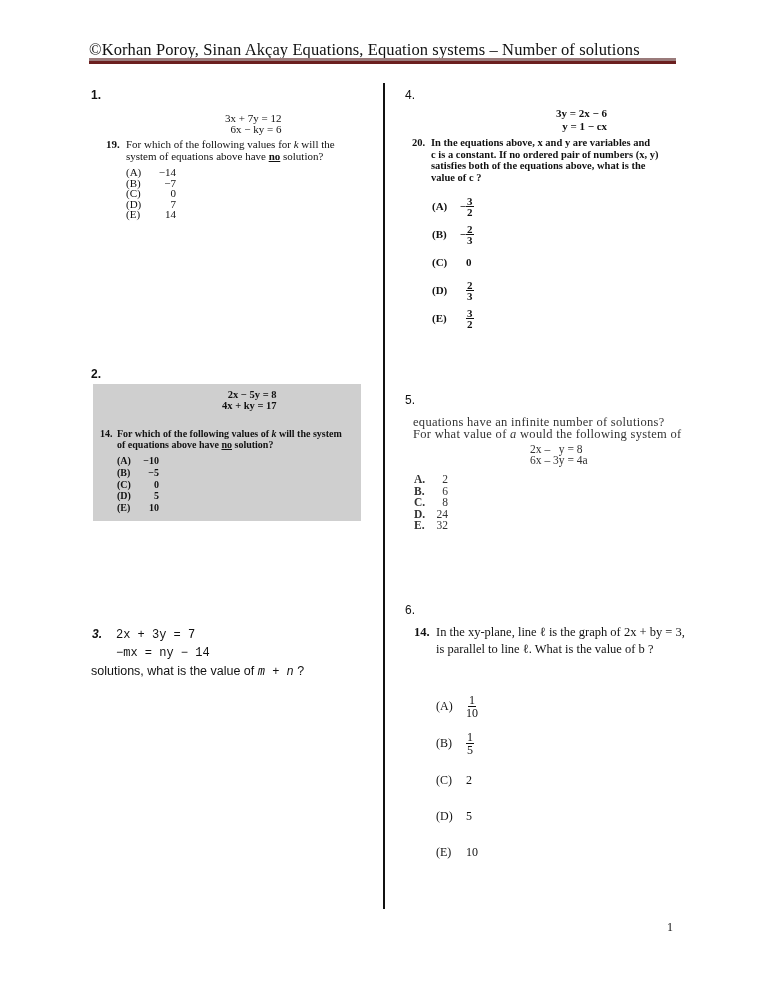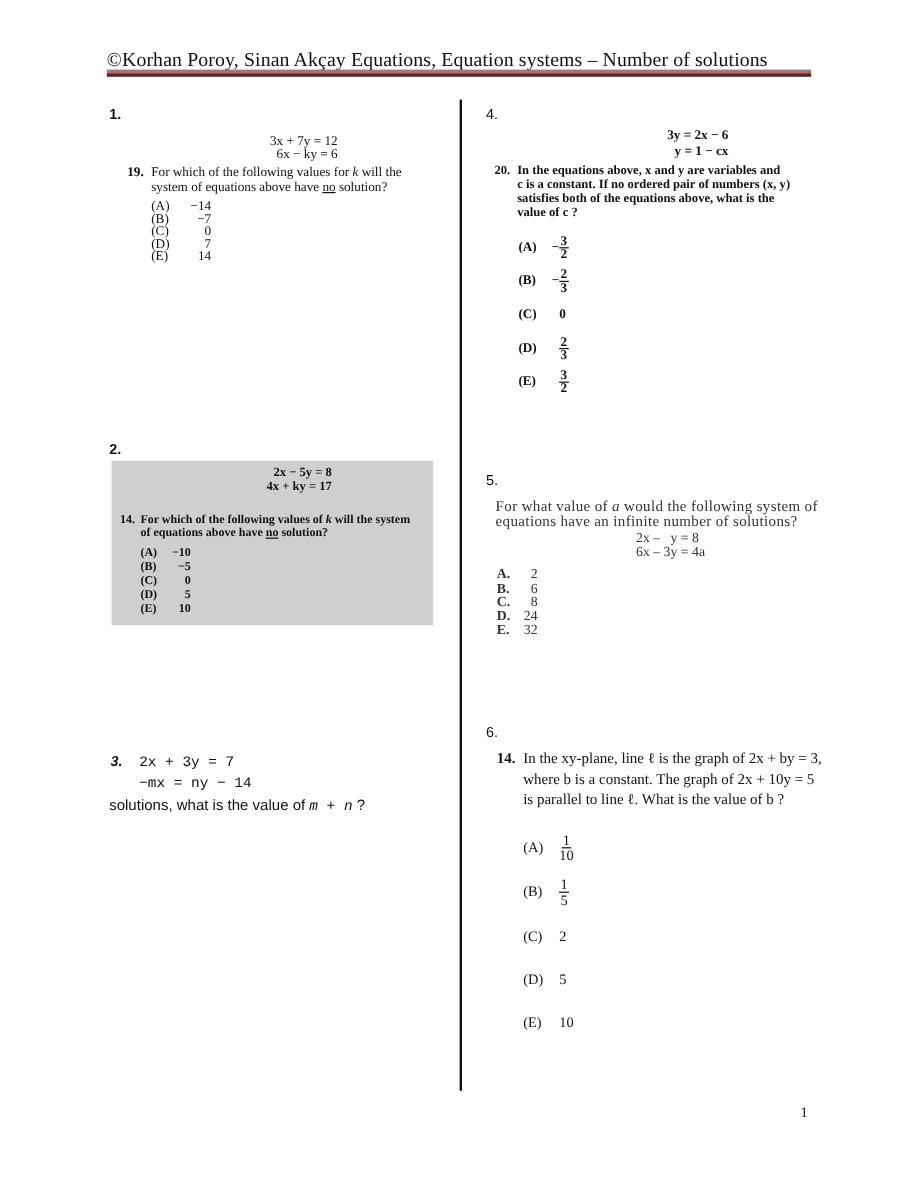--- a/index.html
+++ b/index.html
@@ -12,21 +12,21 @@
   .num { font-family:"Liberation Sans", sans-serif; font-size:12px; }
   .bold { font-weight:bold; }
   .serif { font-family:"Liberation Serif", serif; }
   .sans { font-family:"Liberation Sans", sans-serif; }
   .eq { font-family:"Liberation Serif", serif; font-size:11px; text-align:right; line-height:11px; }
   .stem { font-family:"Liberation Serif", serif; font-size:11px; line-height:12px; }
   .opts { font-family:"Liberation Serif", serif; font-size:11px; line-height:10.5px; }
   .opt { display:flex; }
   .opt .lbl { width:26px; }
   .opt .val { width:24px; text-align:right; }
-  u { text-decoration:underline; }
+  u { text-decoration:underline;font-weight:bold; }
   i { font-style:italic; }
   .gray { left:93px; top:384px; width:268px; height:137px; background:#cfcfcf; }
   .frac { display:inline-flex; flex-direction:column; align-items:center; vertical-align:middle; line-height:10px; font-size:11px; }
   .frac .n { border-bottom:1px solid #111; padding:0 1px; }
   .choice4 { display:flex; align-items:center; height:24px; font-family:"Liberation Serif", serif; font-weight:bold; font-size:11px; }
   .choice4 .lbl { width:26px; }
   .choice6 { display:flex; align-items:center; font-family:"Liberation Serif", serif; font-size:12px; }
   .choice6 .lbl { width:30px; }
   .math { font-family:Liberation Mono, monospace; font-size:12px; }
 </style>
@@ -176,22 +176,22 @@
     <span style="width:8px;text-align:right;"></span>
     <span class="frac">
         <span class="n">3</span>
         <span>2</span>
       </span>
   </div>
 </div>
 
 <div class="abs num" style="left:405px;top:393px;">5.</div>
 <div class="abs serif" style="left:413px;top:416px;width:320px;font-size:12.5px;line-height:12px;letter-spacing:0.3px;color:#333;">
+  <div>equations have an infinite number of solutions?</div>
   <div><span>For what value of </span><i>a</i><span> would the following system of</span></div>
-  <div>equations have an infinite number of solutions?</div>
 </div>
 <div class="abs" style="left:530px;top:444px;">
   <div class="eq" style="font-size:11.5px;text-align:left;white-space:pre;color:#333;">2x –   y = 8</div>
   <div class="eq" style="font-size:11.5px;text-align:left;white-space:pre;color:#333;">6x – 3y = 4a</div>
 </div>
 <div class="abs serif" style="left:414px;top:474px;font-size:11.5px;line-height:11.5px;color:#333;">
   <div class="opt">
       <span style="width:18px;font-weight:bold;">A.</span>
       <span style="width:16px;text-align:right;">2</span>
     </div>
@@ -212,21 +212,20 @@
       <span style="width:16px;text-align:right;">32</span>
     </div>
 </div>
 
 <div class="abs num" style="left:405px;top:603px;">6.</div>
 <div class="abs serif" style="left:414px;top:624px;width:320px;font-size:12.5px;line-height:17px;">
   <div style="display:flex;">
     <span class="bold" style="width:22px;">14.</span>
     <div>
       <div>In the xy-plane, line ℓ is the graph of 2x + by = 3,</div>
-      <div>where b is a constant. The graph of 2x + 10y = 5</div>
       <div>is parallel to line ℓ. What is the value of b ?</div>
     </div>
   </div>
 </div>
 <div class="abs" style="left:436px;top:688px;">
   <div class="choice6" style="height:36px;">
     <span class="lbl">(A)</span>
     <span class="frac" style="font-size:12px;line-height:12px;">
         <span class="n">1</span>
         <span>10</span>

